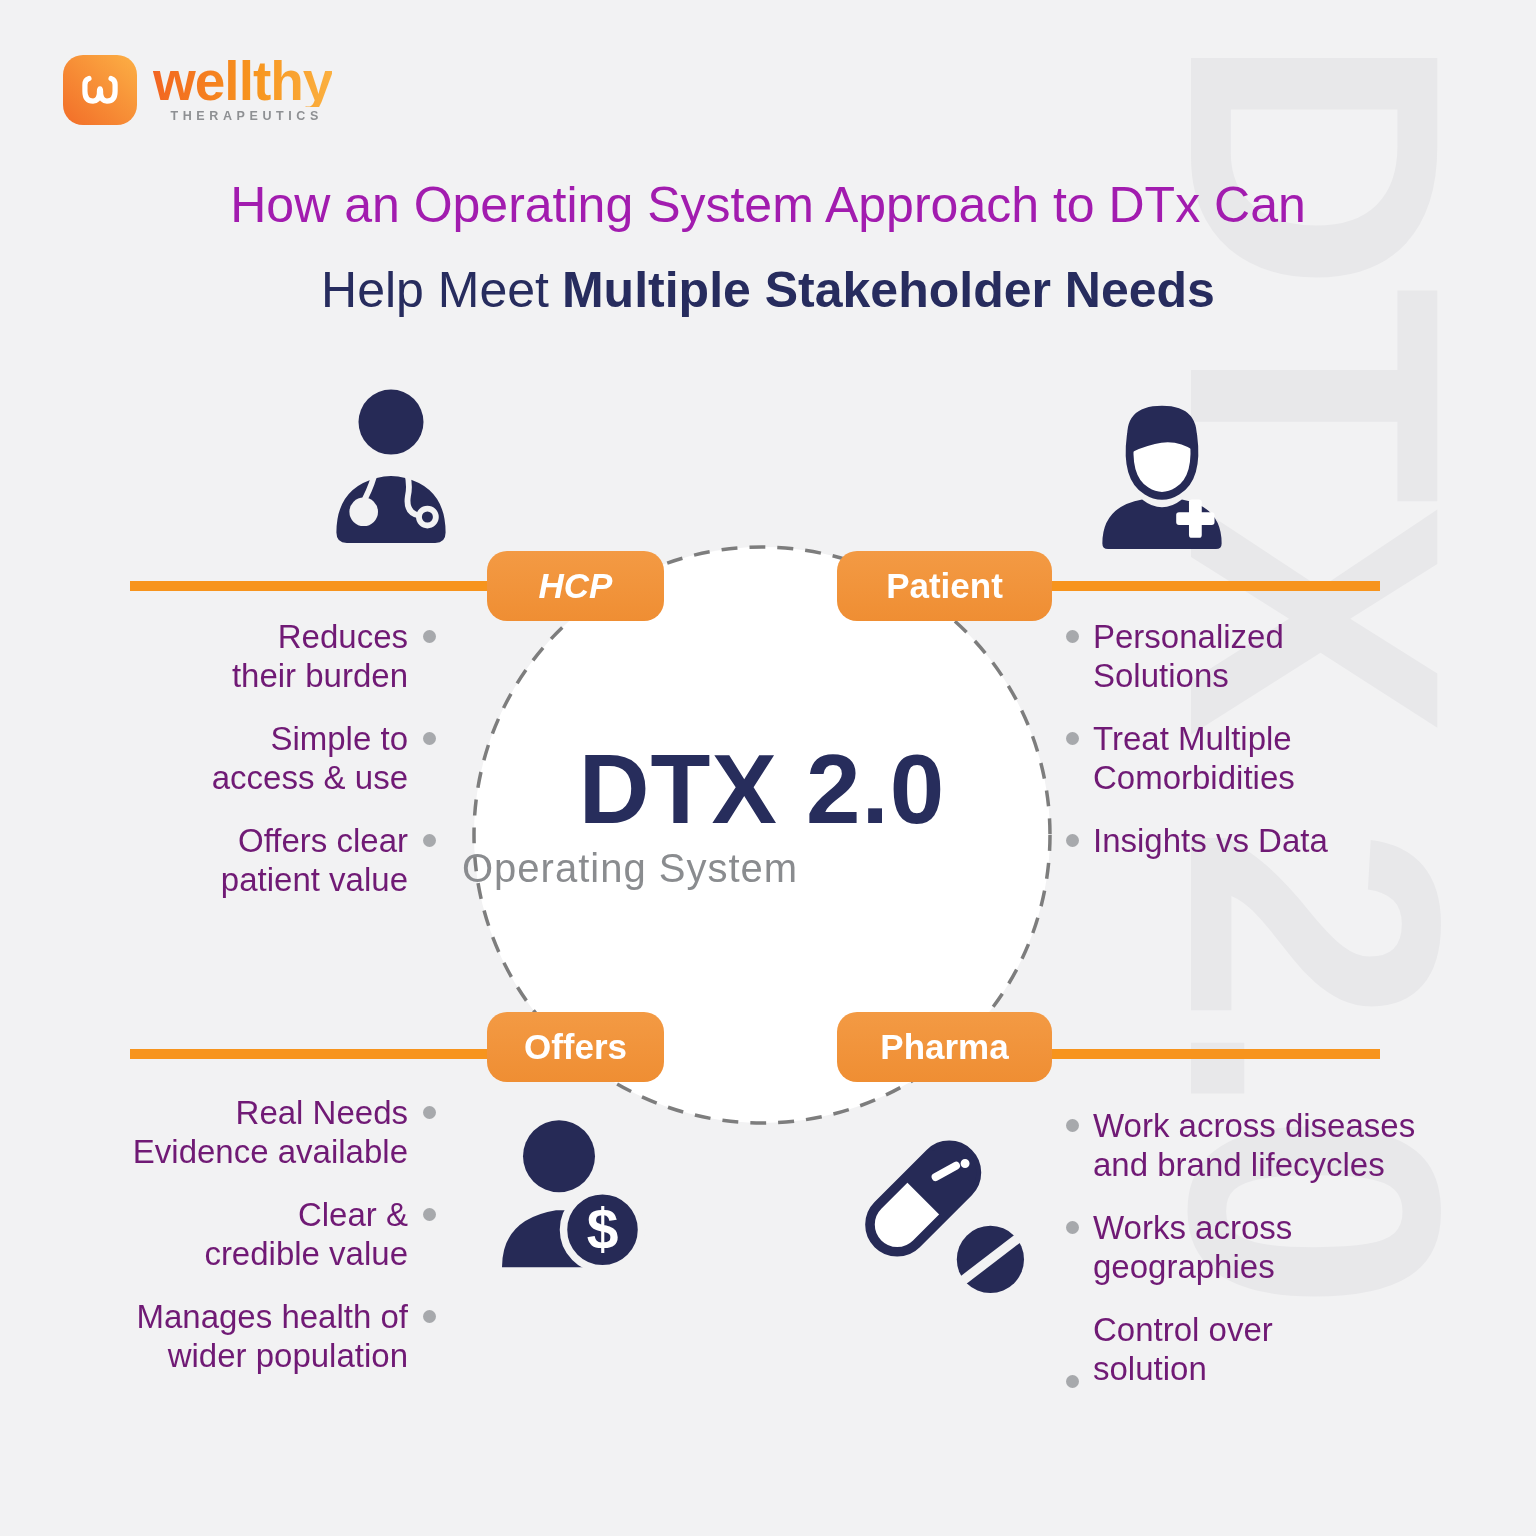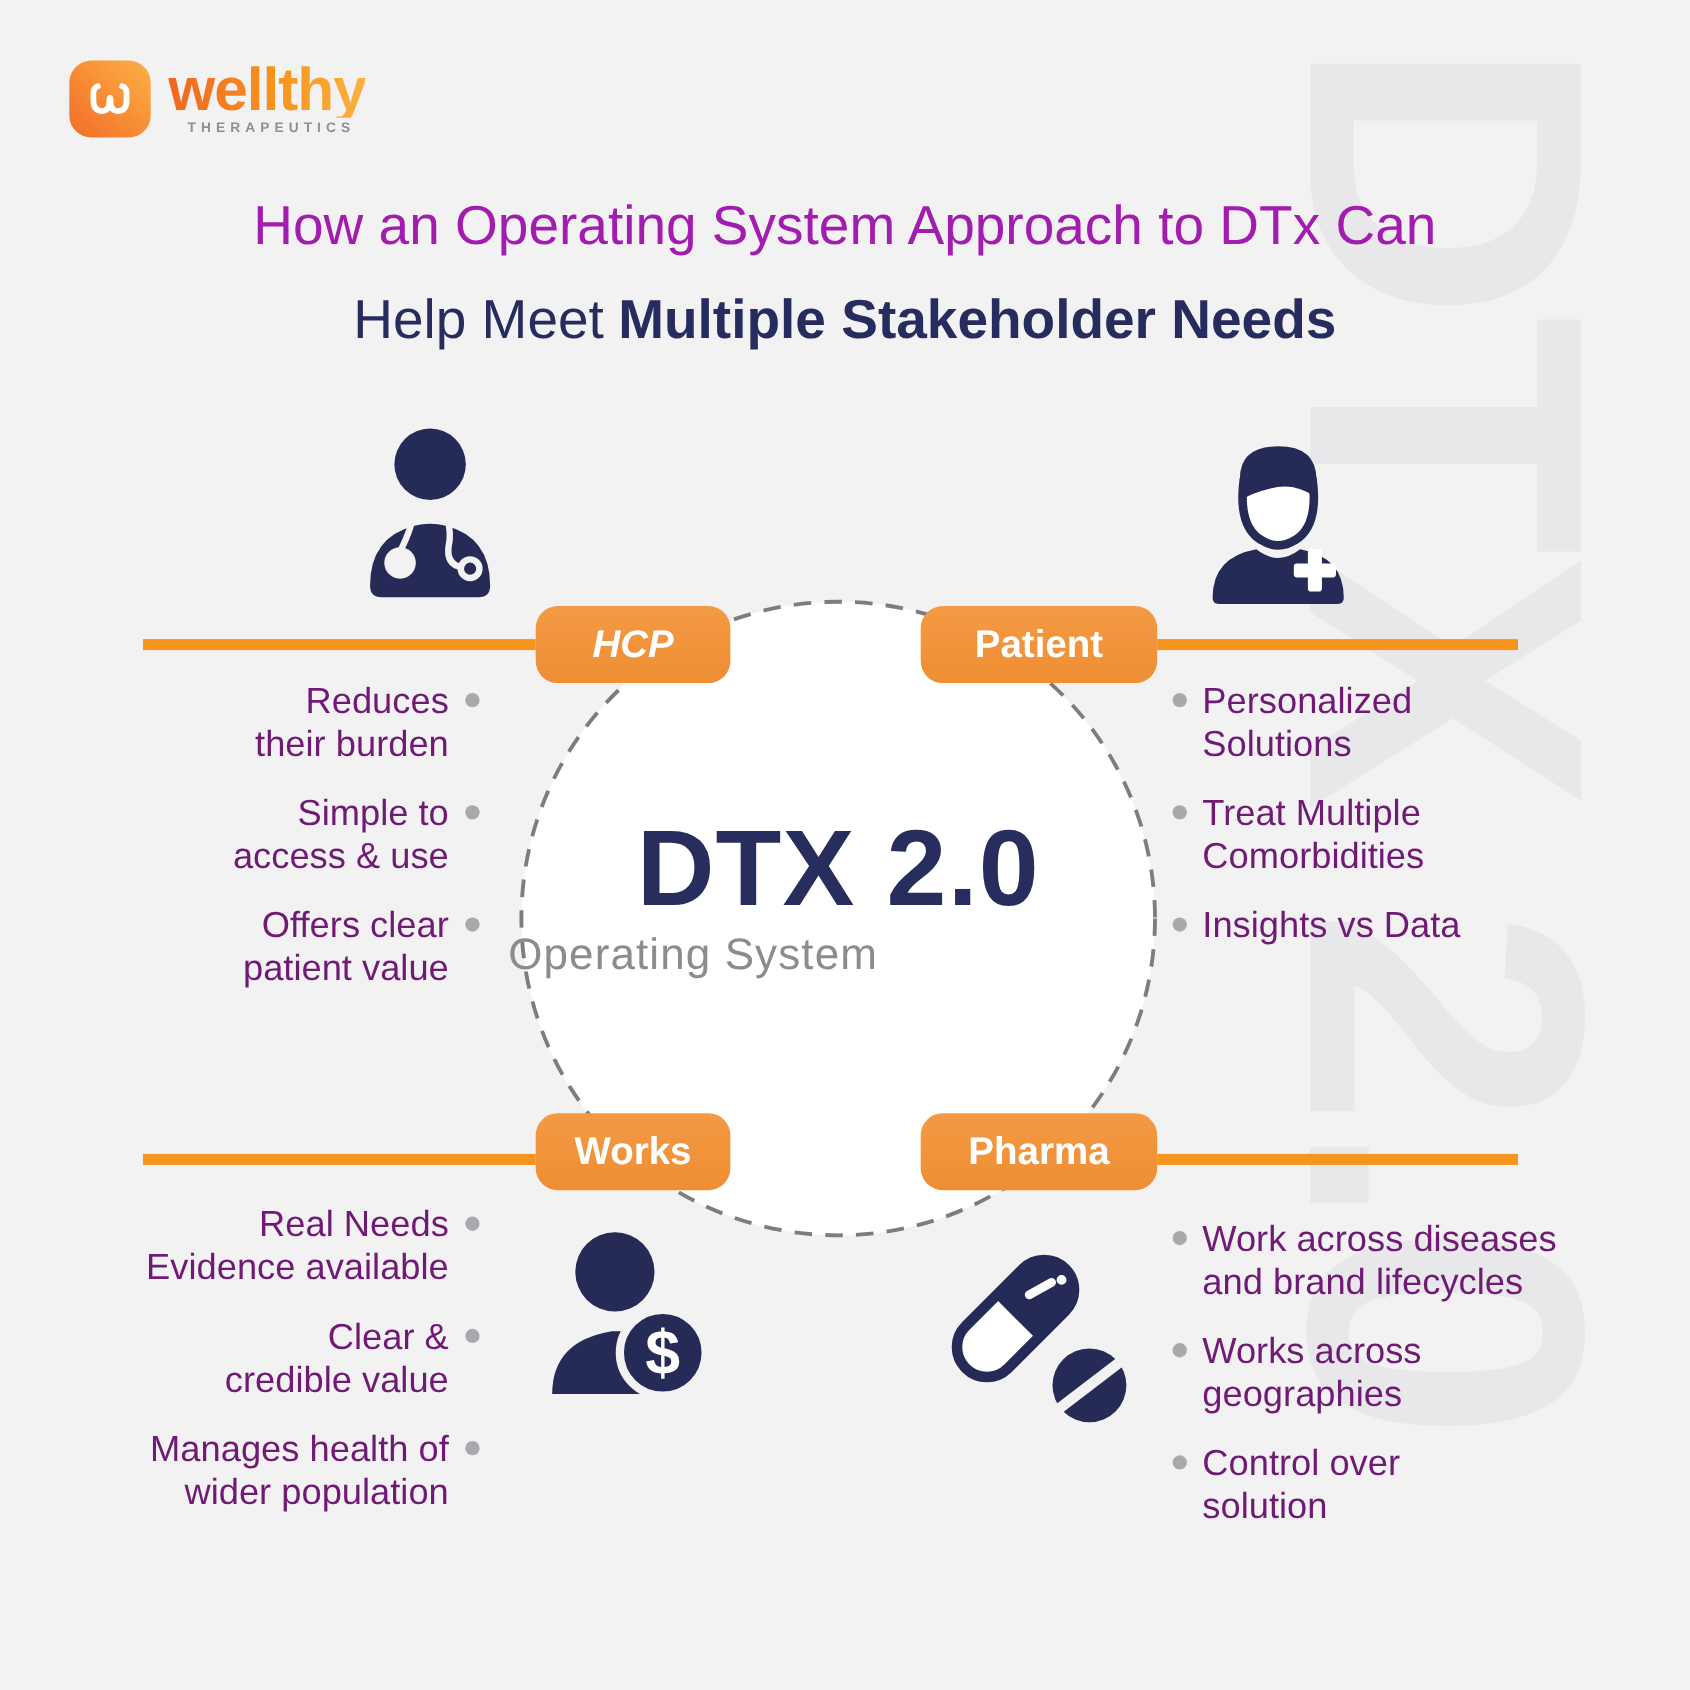--- a/index.html
+++ b/index.html
@@ -98,21 +98,21 @@
   }
   ul.bullets.right-align { right:1100px; width:360px; text-align:right; }
   ul.bullets.right-align li { justify-content:flex-end; }
   ul.bullets.right-align .dot { margin-left:15px; }
   ul.bullets.left-align { left:1066px; width:400px; text-align:left; }
   ul.bullets.left-align .dot { margin-right:14px; }
   ul.bullets.q-hcp    { top:617px; }
   ul.bullets.q-patient{ top:617px; }
   ul.bullets.q-payer  { top:1093px; }
   ul.bullets.q-pharma { top:1106px; }
-  ul.bullets.q-pharma li:last-child { margin-top:14px; }
+  ul.bullets.q-pharma li:last-child { margin-top:14px;align-items:flex-end; }
 </style>
 </head>
 <body>
 
 <div class="canvas">
 
   <div class="watermark">DTX 2.0</div>
 
   <div class="logo">
     <div class="logo-icon">
@@ -137,21 +137,21 @@
   <div class="hline br"></div>
 
   <svg class="circle-svg" width="590" height="590" aria-hidden="true">
     <circle cx="295" cy="295" r="288" fill="#ffffff" stroke="#7d7d7d" stroke-width="3.5" stroke-dasharray="16 12"></circle>
   </svg>
   <div class="center-heading">DTX 2.0</div>
   <div class="center-sub">Operating System</div>
 
   <div class="pill hcp">HCP</div>
   <div class="pill patient">Patient</div>
-  <div class="pill payer">Works</div>
+  <div class="pill payer">Offers</div>
   <div class="pill pharma">Pharma</div>
 
   <div class="icon-box doctor">
     <svg viewBox="0 0 100 120" aria-hidden="true">
       <circle cx="50" cy="27" r="25" fill="#262a56"></circle>
       <path d="M8 112 q0 -34 31 -42 q11 -3 22 0 q31 8 31 42 q0 8 -8 8 h-68 q-8 0 -8 -8 z" fill="#262a56"></path>
       <path d="M38 64 C36 74 33 80 30 86" fill="none" stroke="#f2f2f3" stroke-width="4.5" stroke-linecap="round"></path>
       <circle cx="29" cy="96" r="11" fill="#f2f2f3"></circle>
       <path d="M62 64 q3 12 1 20 q-2 13 9 15" fill="none" stroke="#f2f2f3" stroke-width="4.5" stroke-linecap="round"></path>
       <circle cx="78" cy="100" r="6.5" fill="#262a56" stroke="#f2f2f3" stroke-width="4.5"></circle>

